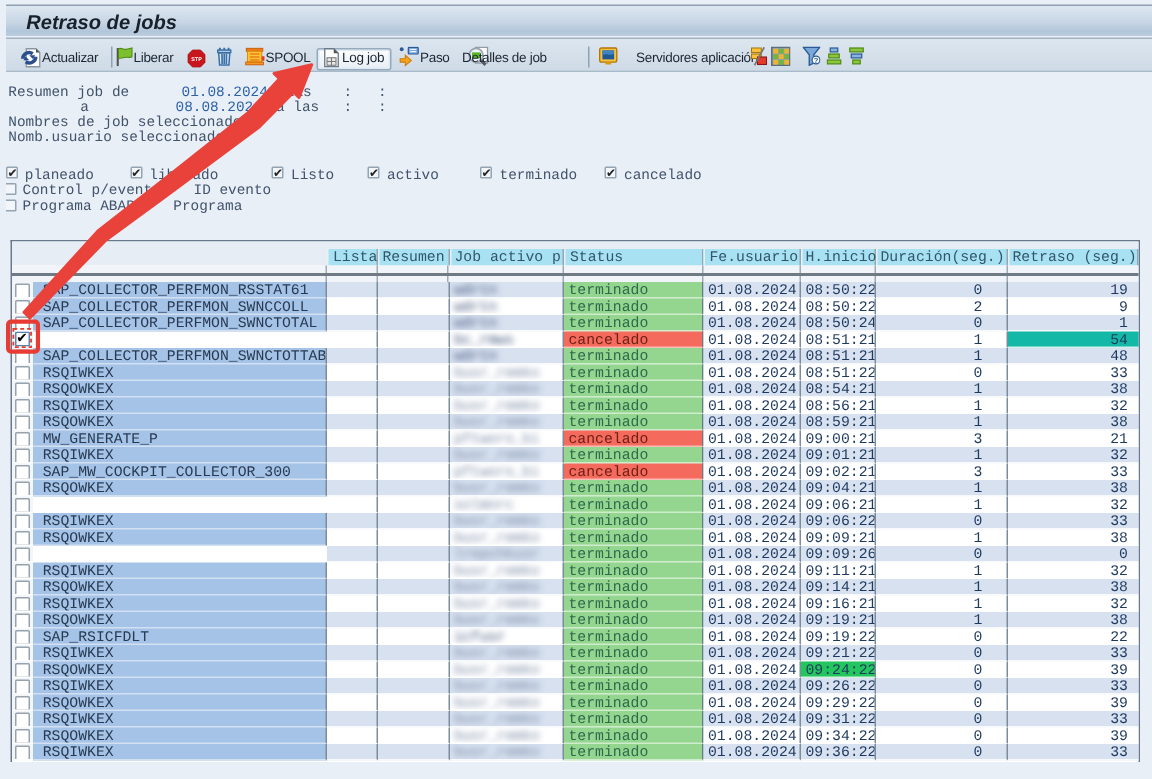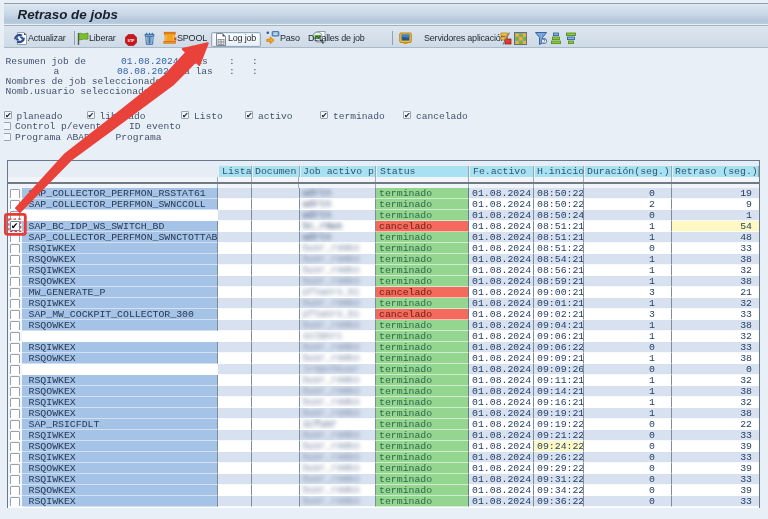--- a/index.html
+++ b/index.html
@@ -221,24 +221,24 @@
     <div class="ckbx" style="left:3px;top:73.5px"></div>
     <span class="ms" style="left:15px;top:72.5px">Control p/evento</span>
     <span class="ms" style="left:129px;top:72.5px">ID evento</span>
     <div class="ckbx" style="left:3px;top:84.5px"></div>
     <span class="ms" style="left:15px;top:83.5px">Programa ABAP</span>
     <span class="ms" style="left:115.5px;top:83.5px">Programa</span>
   </div>
   <div id="tbl">
     <div id="thead-strip"></div>
     <div class="hc" style="left:210px;width:34px;padding-left:3px;border-right:1px solid #95a5b4;border-left:1px solid #e9eff5">Lista</div>
-    <div class="hc" style="left:244px;width:48px;padding-left:2px;border-right:1px solid #95a5b4;border-left:1px solid #e9eff5">Documen</div>
+    <div class="hc" style="left:244px;width:48px;padding-left:2px;border-right:1px solid #95a5b4;border-left:1px solid #e9eff5">Resumen</div>
     <div class="hc" style="left:292px;width:76px;padding-left:2px;border-right:1px solid #95a5b4;border-left:1px solid #e9eff5">Job activo p</div>
     <div class="hc" style="left:368px;width:93px;padding-left:3px;border-right:1px solid #95a5b4;border-left:1px solid #e9eff5">Status</div>
-    <div class="hc" style="left:461px;width:65px;padding-left:3px;border-right:1px solid #95a5b4;border-left:1px solid #e9eff5">Fe.activo</div>
+    <div class="hc" style="left:461px;width:65px;padding-left:3px;border-right:1px solid #95a5b4;border-left:1px solid #e9eff5">Fe.usuario</div>
     <div class="hc" style="left:526px;width:50px;padding-left:2px;border-right:1px solid #95a5b4;border-left:1px solid #e9eff5">H.inicio</div>
     <div class="hc" style="left:576px;width:88px;padding-left:2px;border-right:1px solid #95a5b4;border-left:1px solid #e9eff5">Duración(seg.)</div>
     <div class="hc" style="left:664px;width:87px;padding-left:2px;border-right:1px solid #95a5b4;border-left:1px solid #e9eff5">Retraso (seg.)</div>
     <div id="hgap"></div>
     <div style="position:absolute;left:209px;top:16px;width:1px;height:11px;background:#9dabb9"></div>
       <div style="position:absolute;left:243px;top:16px;width:1px;height:11px;background:#9dabb9"></div>
       <div style="position:absolute;left:290px;top:16px;width:1px;height:11px;background:#9dabb9"></div>
       <div style="position:absolute;left:367px;top:16px;width:1px;height:11px;background:#9dabb9"></div>
       <div style="position:absolute;left:460px;top:16px;width:1px;height:11px;background:#9dabb9"></div>
       <div style="position:absolute;left:525px;top:16px;width:1px;height:11px;background:#9dabb9"></div>
@@ -271,42 +271,42 @@
 <div class="cs" style="background:#94d68f;color:#2e6a4c">terminado</div>
 <div class="cf" style="background:#ffffff">01.08.2024</div>
 <div class="ch" style="background:#ffffff">08:50:22</div>
 <div class="cu" style="background:#ffffff">2</div>
 <div class="cr" style="background:#ffffff">9</div>
 </div>
 <div class="tr" style="top:22.0px">
 <div class="c0">
             <span class="cb"></span>
           </div>
+<div class="cjob">SAP_COLLECTOR_PERFMON_SWNCTOTAL</div>
 <div class="cl" style="background:#d7e1f0"></div>
 <div class="cd" style="background:#d7e1f0"></div>
 <div class="cp" style="background:#d7e1f0"><span class="bl d">wdrtn</span></div>
 <div class="cs" style="background:#94d68f;color:#2e6a4c">terminado</div>
 <div class="cf" style="background:#d7e1f0">01.08.2024</div>
 <div class="ch" style="background:#d7e1f0">08:50:24</div>
 <div class="cu" style="background:#d7e1f0">0</div>
 <div class="cr" style="background:#d7e1f0">1</div>
 </div>
 <div class="tr" style="top:33.0px">
 <div class="c0">
             <span class="cb cbk" style="top:0px">✔</span>
           </div>
-<div class="cjob">SAP_BC_IDP_WS_SWITCH_BD</div>
 <div class="cl" style="background:#ffffff"></div>
 <div class="cd" style="background:#ffffff"></div>
 <div class="cp" style="background:#ffffff"><span class="bl d">bc_rmws</span></div>
 <div class="cs" style="background:#f46a5c;color:#6e2018">cancelado</div>
 <div class="cf" style="background:#ffffff">01.08.2024</div>
 <div class="ch" style="background:#ffffff">08:51:21</div>
 <div class="cu" style="background:#ffffff">1</div>
-<div class="cr" style="background:#fef9c3">54</div>
+<div class="cr" style="background:#14b8a6">54</div>
 </div>
 <div class="tr" style="top:44.0px">
 <div class="c0">
             <span class="cb"></span>
           </div>
 <div class="cjob">SAP_COLLECTOR_PERFMON_SWNCTOTTAB</div>
 <div class="cl" style="background:#d7e1f0"></div>
 <div class="cd" style="background:#d7e1f0"></div>
 <div class="cp" style="background:#d7e1f0"><span class="bl d">wdrtn</span></div>
 <div class="cs" style="background:#94d68f;color:#2e6a4c">terminado</div>
@@ -568,21 +568,21 @@
 <div class="tr" style="top:253.0px">
 <div class="c0">
             <span class="cb"></span>
           </div>
 <div class="cjob">RSQOWKEX</div>
 <div class="cl" style="background:#ffffff"></div>
 <div class="cd" style="background:#ffffff"></div>
 <div class="cp" style="background:#ffffff"><span class="bl l">busr_remko</span></div>
 <div class="cs" style="background:#94d68f;color:#2e6a4c">terminado</div>
 <div class="cf" style="background:#ffffff">01.08.2024</div>
-<div class="ch" style="background:#fef9c3">09:24:22</div>
+<div class="ch" style="background:#22c55e">09:24:22</div>
 <div class="cu" style="background:#ffffff">0</div>
 <div class="cr" style="background:#ffffff">39</div>
 </div>
 <div class="tr" style="top:264.0px">
 <div class="c0">
             <span class="cb"></span>
           </div>
 <div class="cjob">RSQIWKEX</div>
 <div class="cl" style="background:#d7e1f0"></div>
 <div class="cd" style="background:#d7e1f0"></div>

